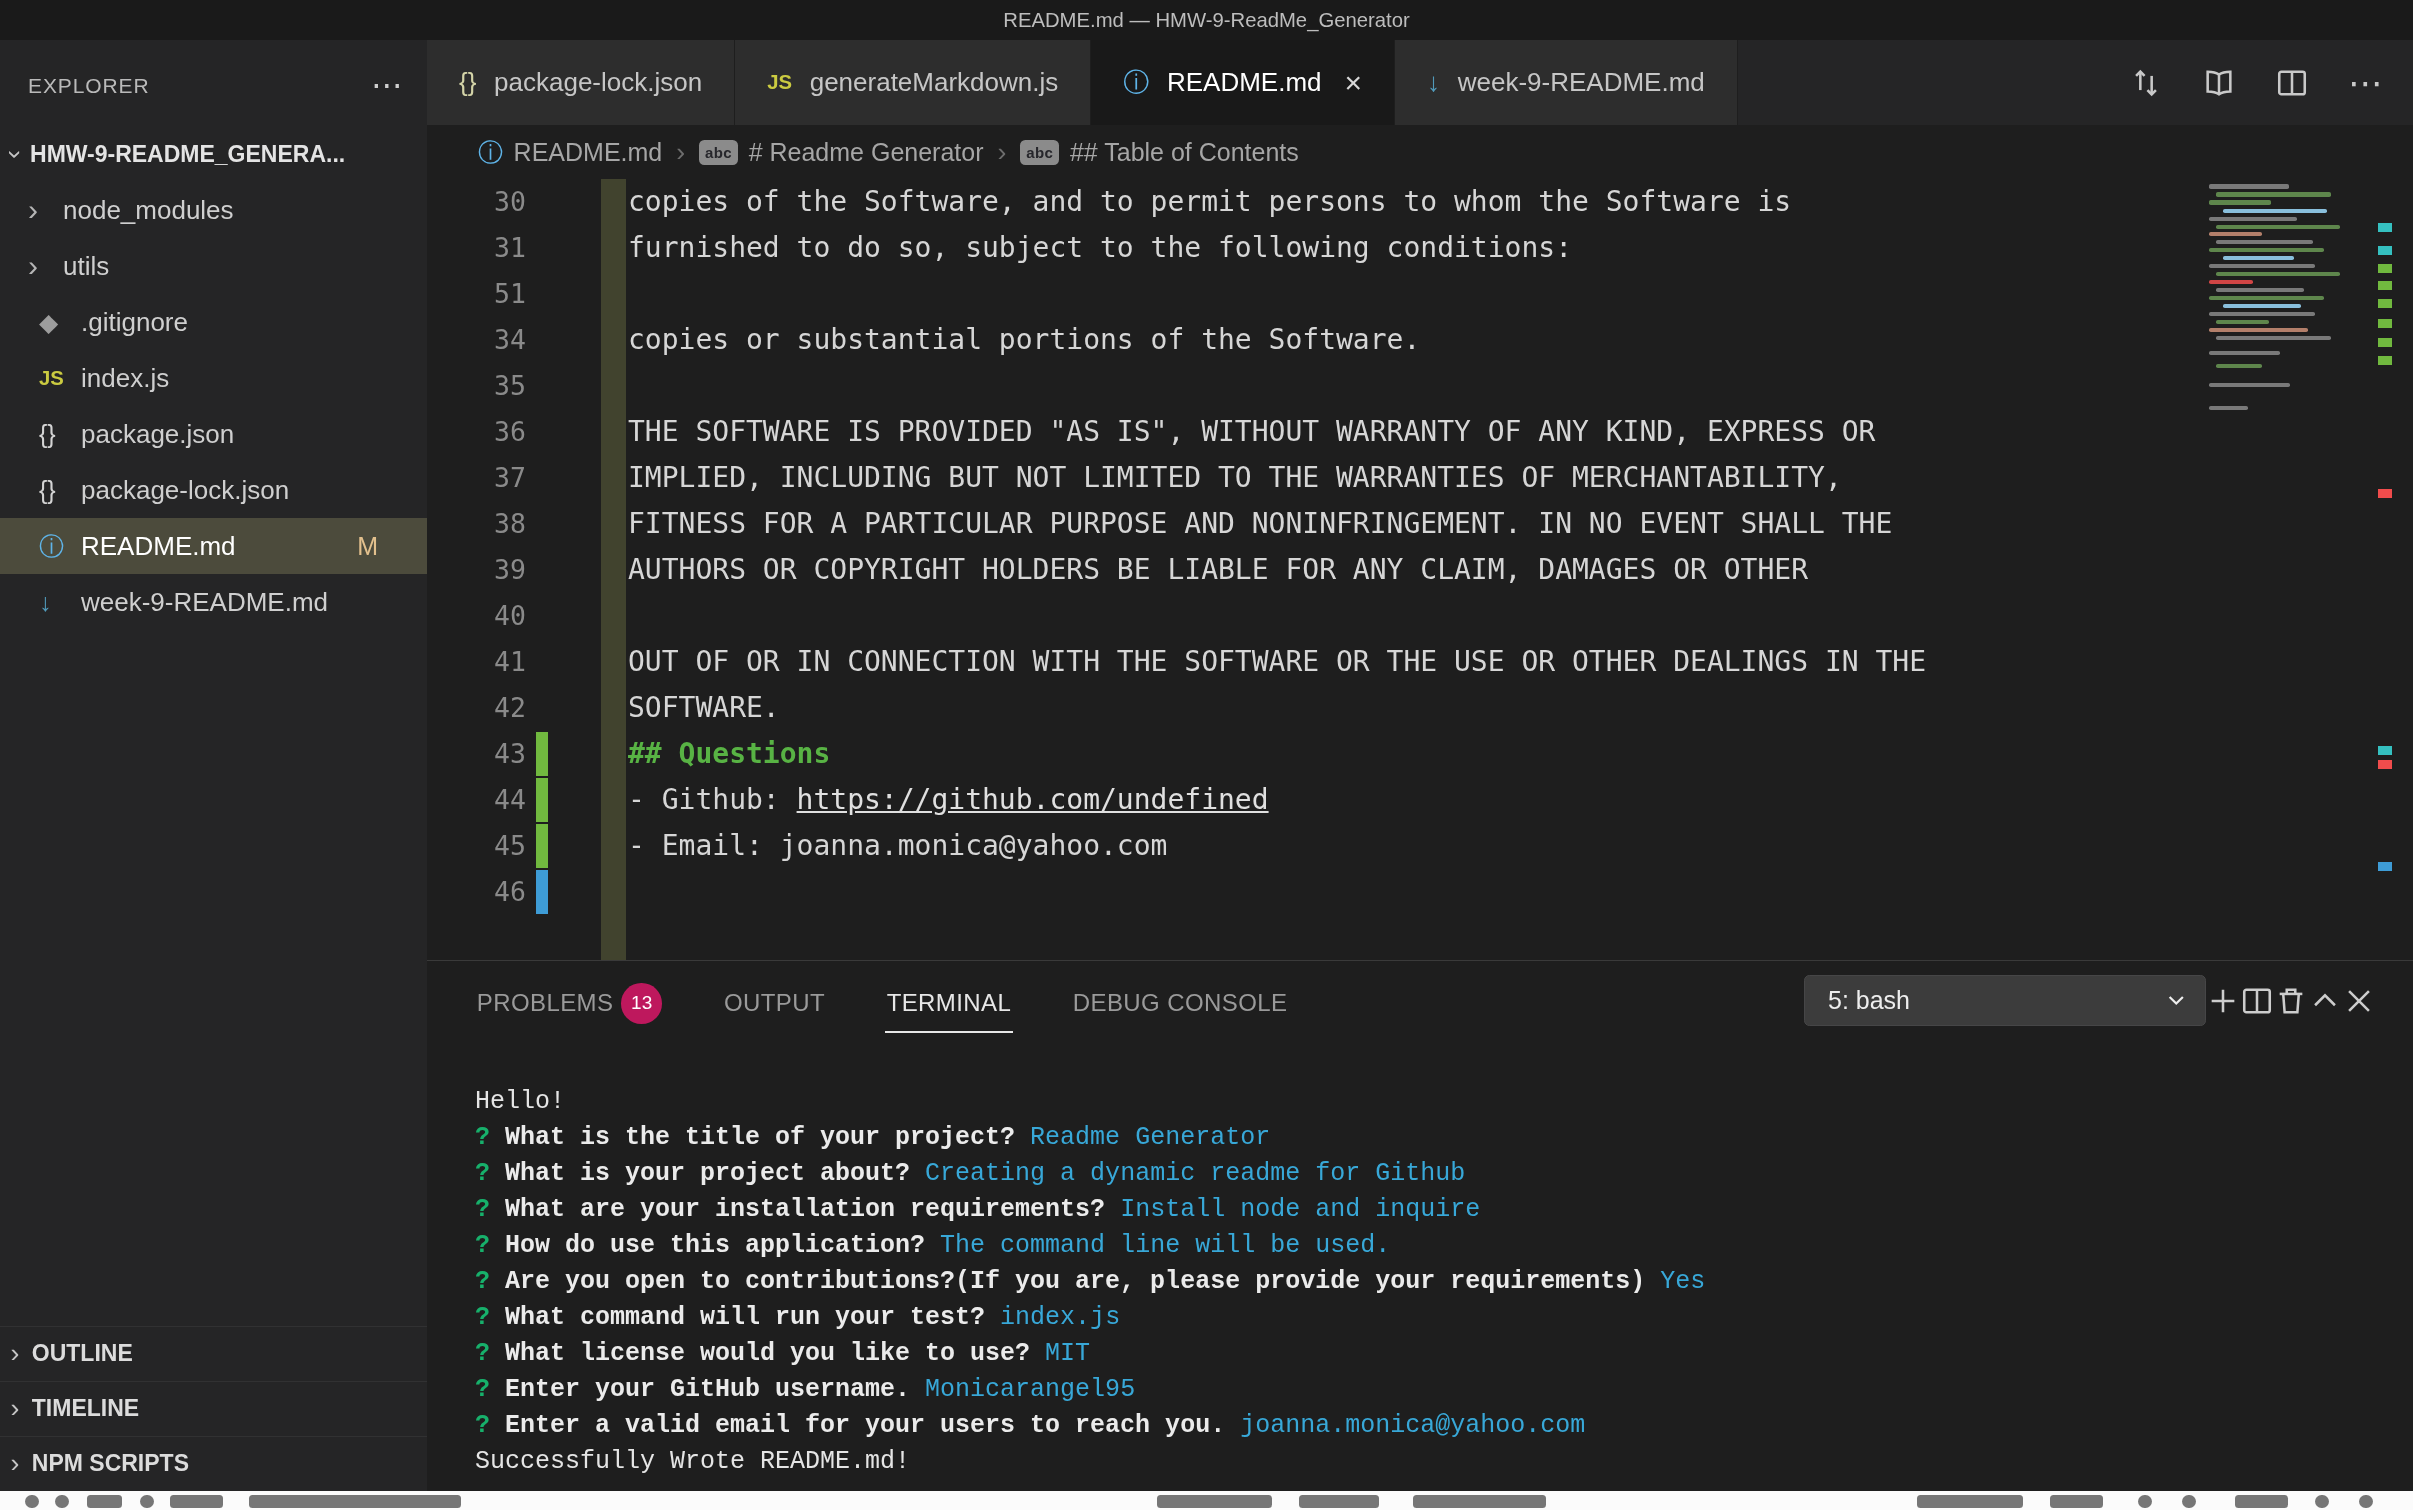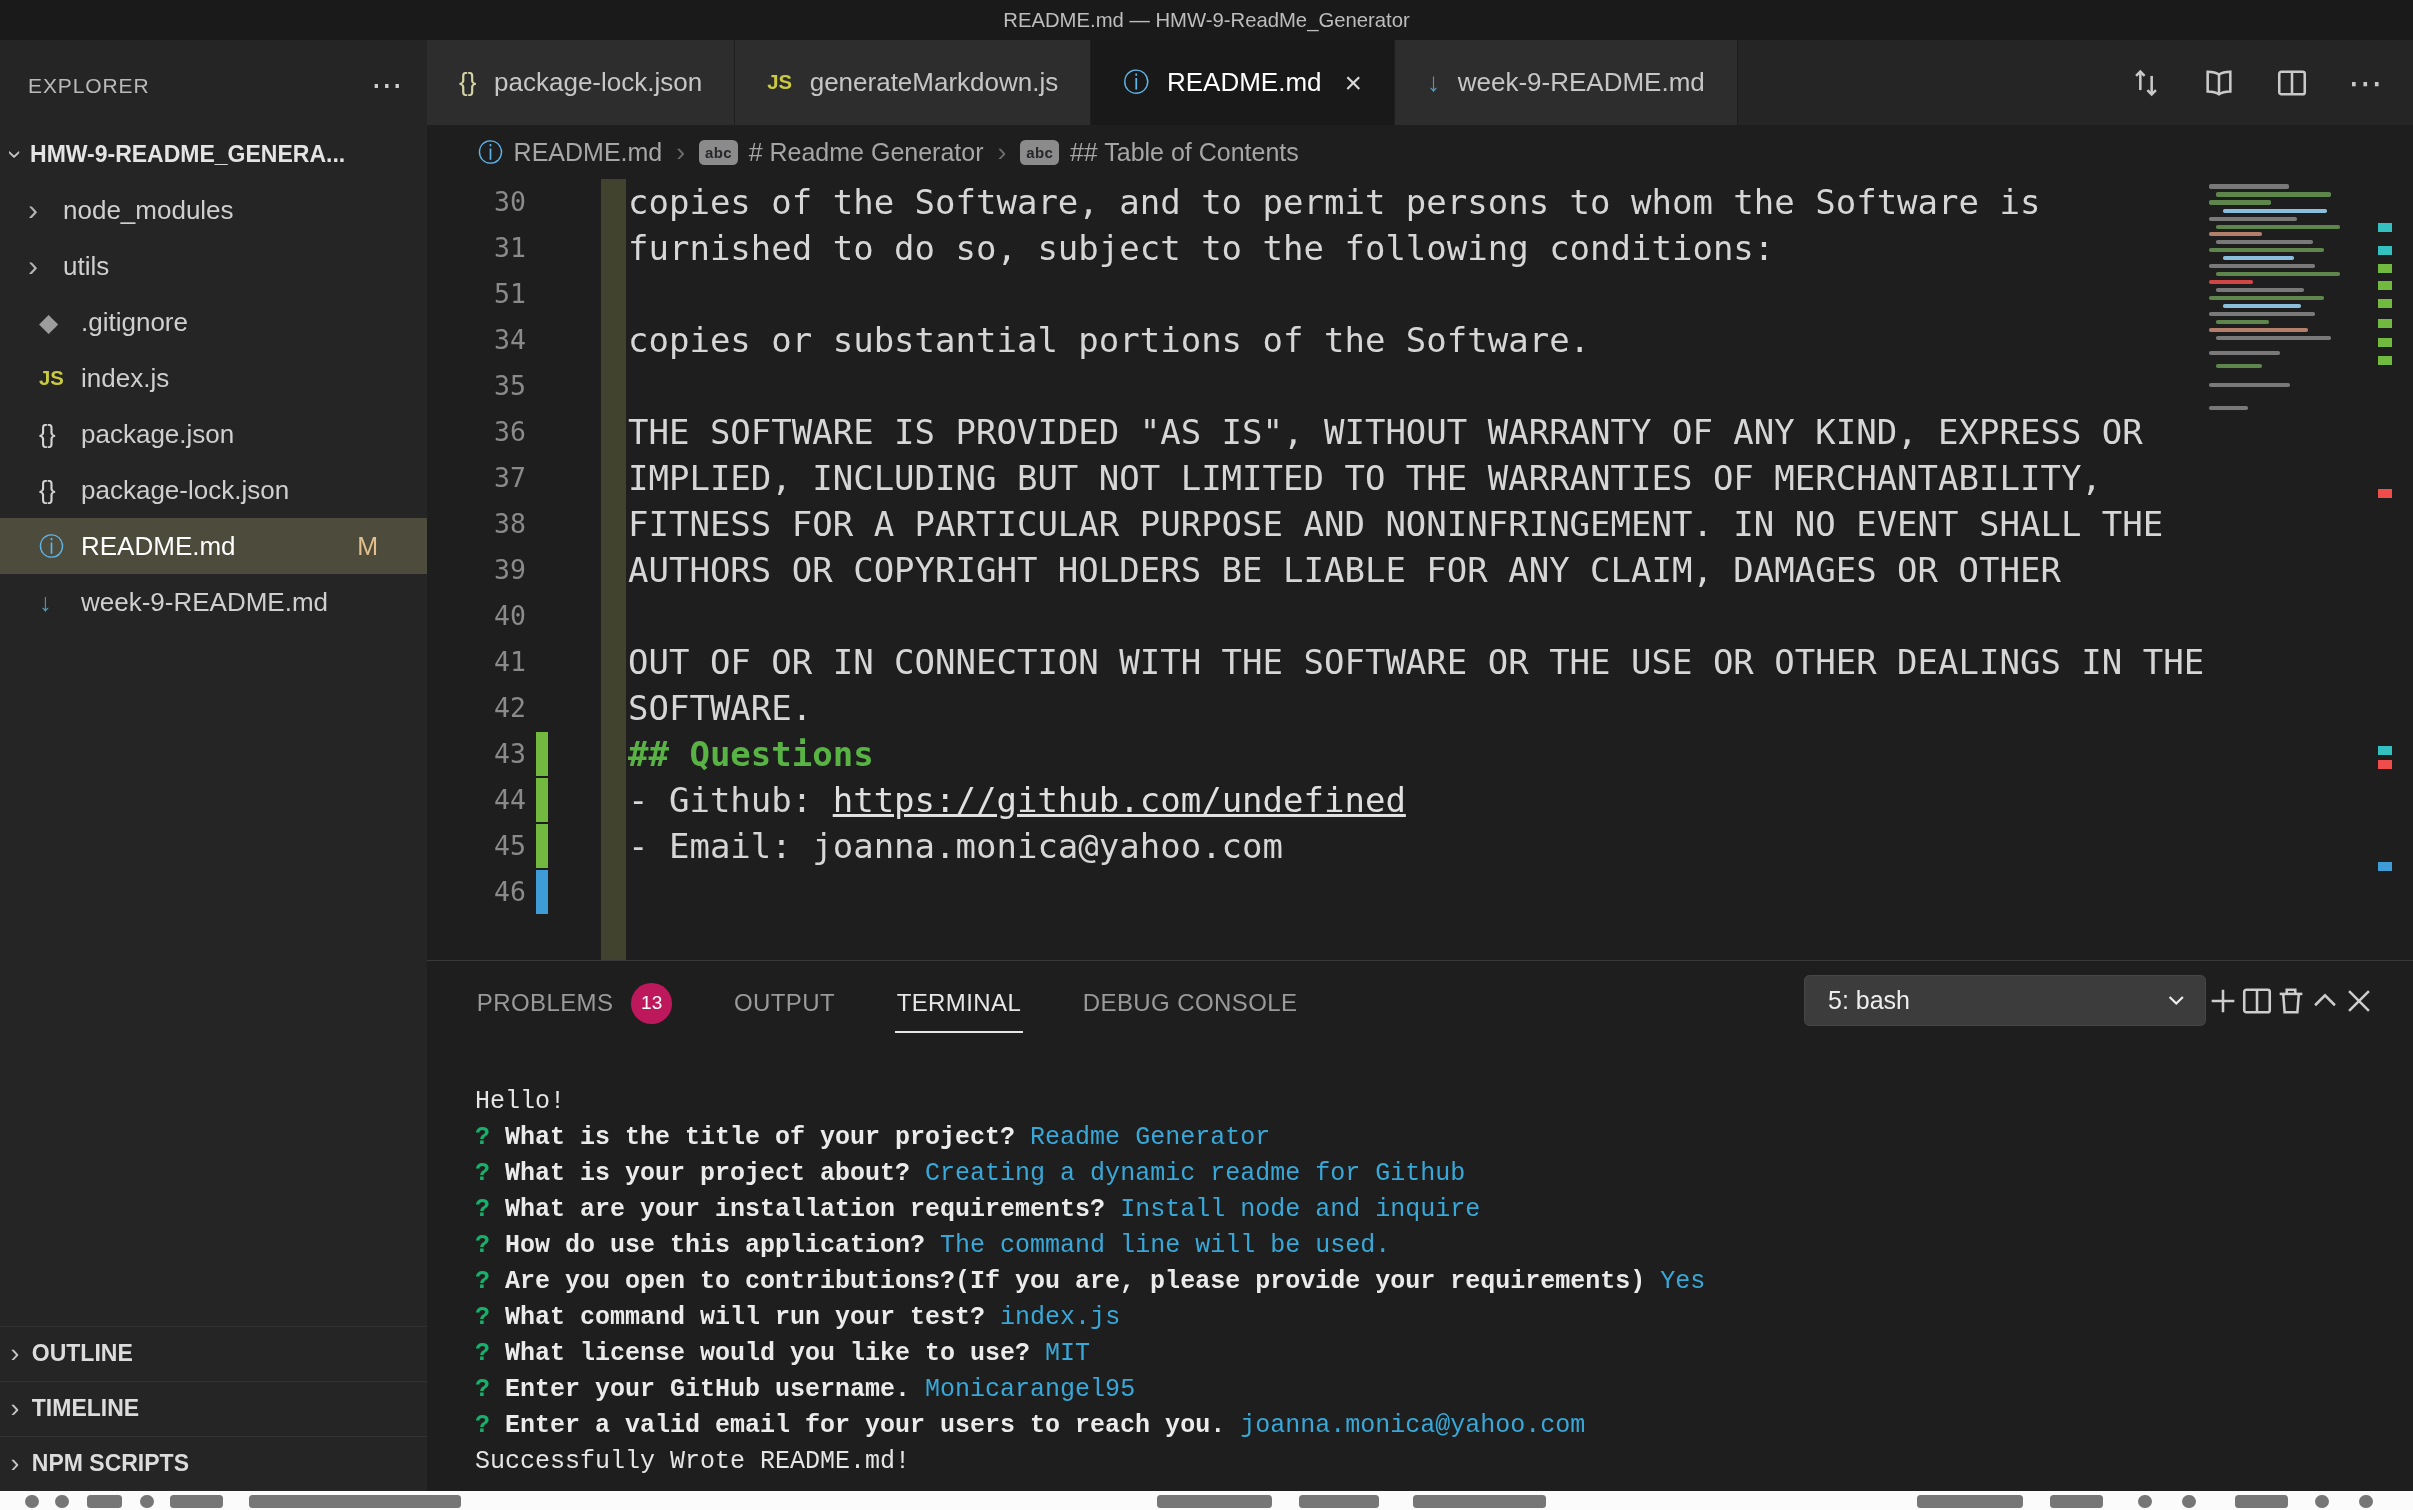--- a/index.html
+++ b/index.html
@@ -56,34 +56,34 @@
   
   #editor{position:absolute;left:427px;top:179px;right:0;height:781px;background:#1e1e1e;
     font-family:"DejaVu Sans Mono","Liberation Mono",monospace;overflow:hidden;}
   #code-strip{position:absolute;left:174px;top:0;width:25px;height:781px;background:#41432e;}
   #editor-lines{position:absolute;left:0;top:0;right:0;}
   .erow{position:relative;height:46px;}
   .enum{position:absolute;left:0;width:99px;text-align:right;color:#8a8a8a;font-size:26.5px;line-height:46px;}
   .ebar{position:absolute;left:109px;top:0.9px;width:11.5px;height:44px;}
   .ebar.green{background:var(--gutter-added,#71b93f);}
   .ebar.blue{background:var(--gutter-final,#3e9cd6);}
-  .etext{position:absolute;left:201px;font-size:34px;line-height:46px;color:#d6d6d6;white-space:pre;}
+  .etext{position:absolute;left:201px;font-size:28px;line-height:46px;color:#d6d6d6;white-space:pre;}
   .eheading{color:var(--heading-green,#58b344);font-weight:bold;}
   .elink{text-decoration:underline;color:#e0e0e0;cursor:pointer;}
 
   #minimap{position:absolute;left:1782px;top:3.5px;width:147px;height:774px;}
   .mmbar{position:absolute;height:4.4px;border-radius:1.8px;opacity:.85;}
   #ruler{position:absolute;left:1949px;top:0;width:19.4px;height:781px;}
   .rmark{position:absolute;left:1.8px;width:14px;height:8.8px;}
 
   
   #panel{position:absolute;left:427px;top:960px;right:0;bottom:20.3px;background:#1e1e1e;border-top:0.9px solid #3a3a3a;}
   #panel-tabs{position:absolute;left:48px;top:0;height:83px;display:flex;align-items:center;gap:58px;
     font-size:24px;letter-spacing:0.4px;color:#9a9a9a;}
-  .ptab{display:flex;align-items:center;gap:18px;padding:17.7px 1.8px 14px 1.8px;cursor:pointer;border-bottom:2.7px solid transparent;}
+  .ptab{display:flex;align-items:center;gap:8px;padding:17.7px 1.8px 14px 1.8px;cursor:pointer;border-bottom:2.7px solid transparent;}
   .ptab.active{color:#e7e7e7;border-bottom:2.7px solid #e7e7e7;}
   .badge{min-width:41px;height:41px;border-radius:20.3px;background:#be185d;color:#ffffff;font-size:19px;
     display:flex;align-items:center;justify-content:center;padding:0 7px;text-align:right;}
   #panel-controls{position:absolute;right:37px;top:14px;display:flex;align-items:center;color:#cdcdcd;}
   #panel-controls svg{width:34px;height:34px;display:block;cursor:pointer;}
   #shell-select{width:402px;height:51px;background:#3c3c3c;border:0.9px solid #464647;border-radius:5.3px;color:#eeeeee;
     font-size:25px;display:flex;align-items:center;justify-content:space-between;padding:0 16px 0 23px;cursor:pointer;}
   #shell-select svg{width:26.5px;height:26.5px;}
   #terminal-lines{position:absolute;left:48px;top:123px;font-family:Liberation Mono, monospace;
     font-size:25px;line-height:36px;color:#e5e5e5;white-space:pre;}

